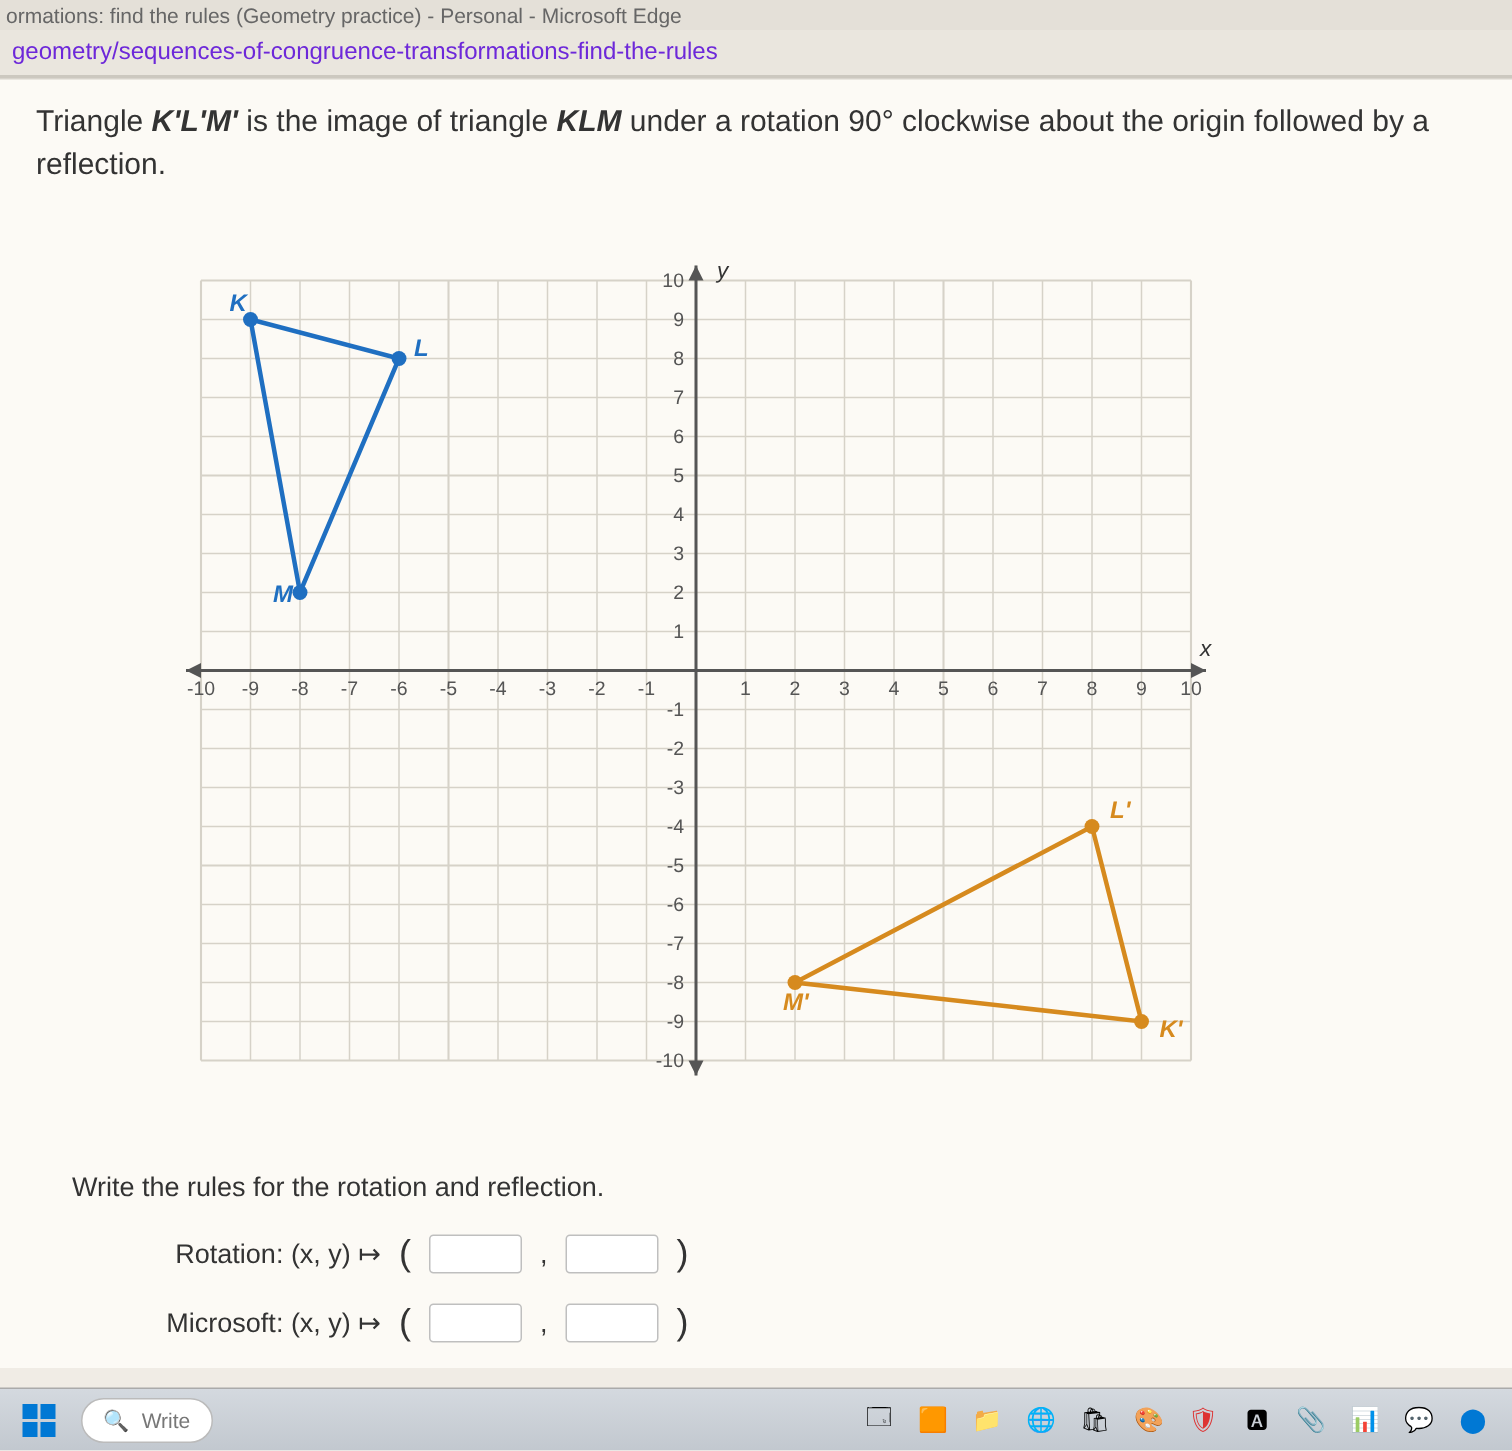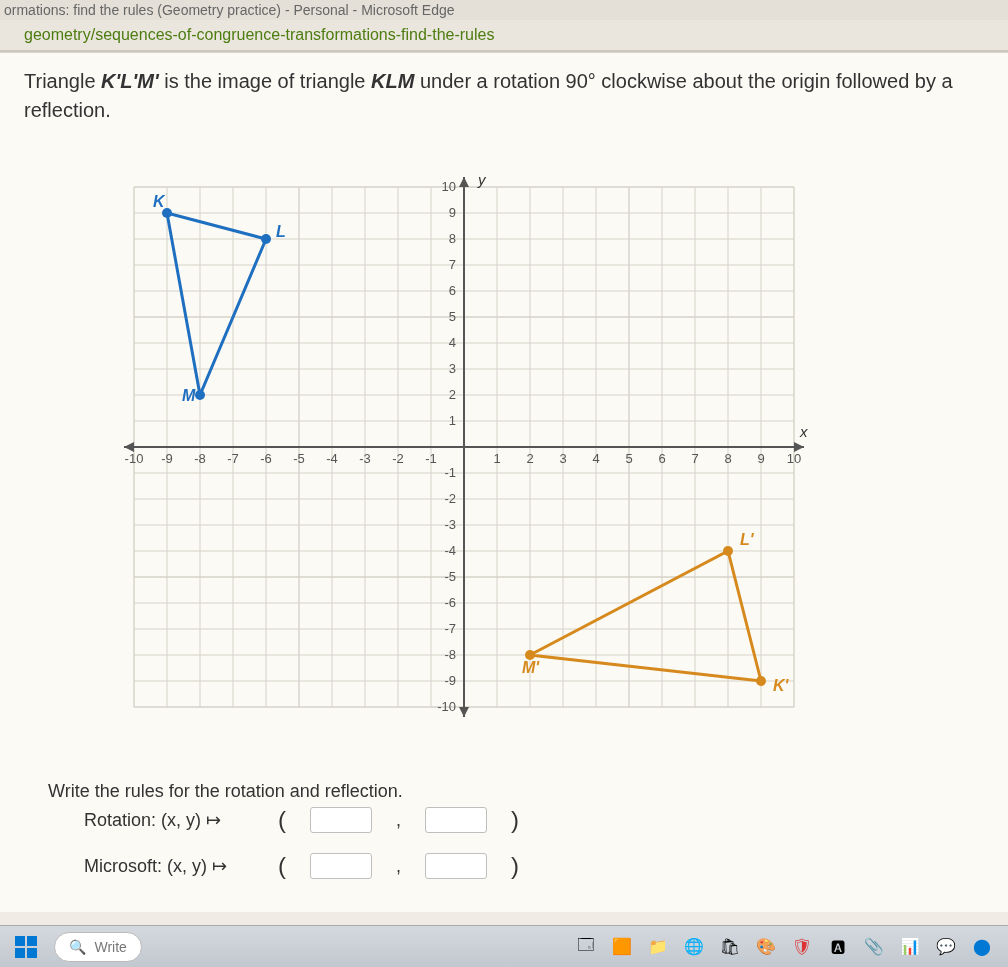--- a/index.html
+++ b/index.html
@@ -12,22 +12,22 @@
     position: relative;
   }
   .window-title {
     font-size: 14px;
     color: #666;
     padding: 2px 4px;
     background: #e4e0d8;
   }
   .url-bar {
     font-size: 16px;
-    color: #4d7c0f;
-    padding: 6px 24px;
+    color: #6d28d9;
+    padding: 6px 8px;
     border-bottom: 2px solid #ccc8bf;
     background: #eae6de;
   }
   .page {
     padding: 14px 32px 0 24px;
     background: #fcfaf5;
     border-top: 1px solid #d8d4cc;
     height: 860px;
     position: relative;
   }
@@ -45,26 +45,27 @@
     height: 620px;
     margin: 10px auto 6px 60px;
   }
   svg.chart { width: 100%; height: 100%; }
 
   .rules {
     font-size: 18px;
     color: #333;
     padding: 4px 0 0 24px;
   }
-  .rules .caption { margin: 14px 0 4px 0; }
+  .rules .caption { margin: 14px 0 20px 0; }
   .rule-row {
     margin: 0 0 18px 36px;
     display: flex;
     align-items: center;
-    gap: 24px;
+    gap: 12px;
+    text-align: right;
   }
   .rule-label { min-width: 170px; }
   .paren { font-size: 24px; font-weight: 300; }
   .blank {
     display: inline-block;
     width: 62px;
     height: 26px;
     border: 1px solid #bfbfbf;
     border-radius: 3px;
     background: #fff;

